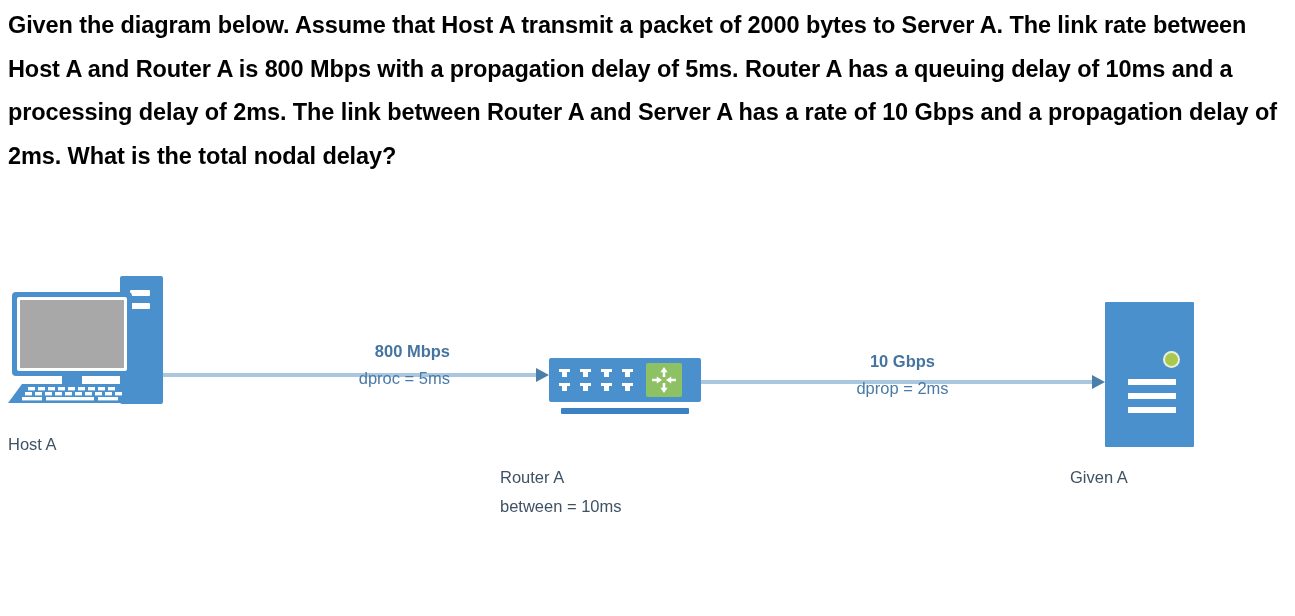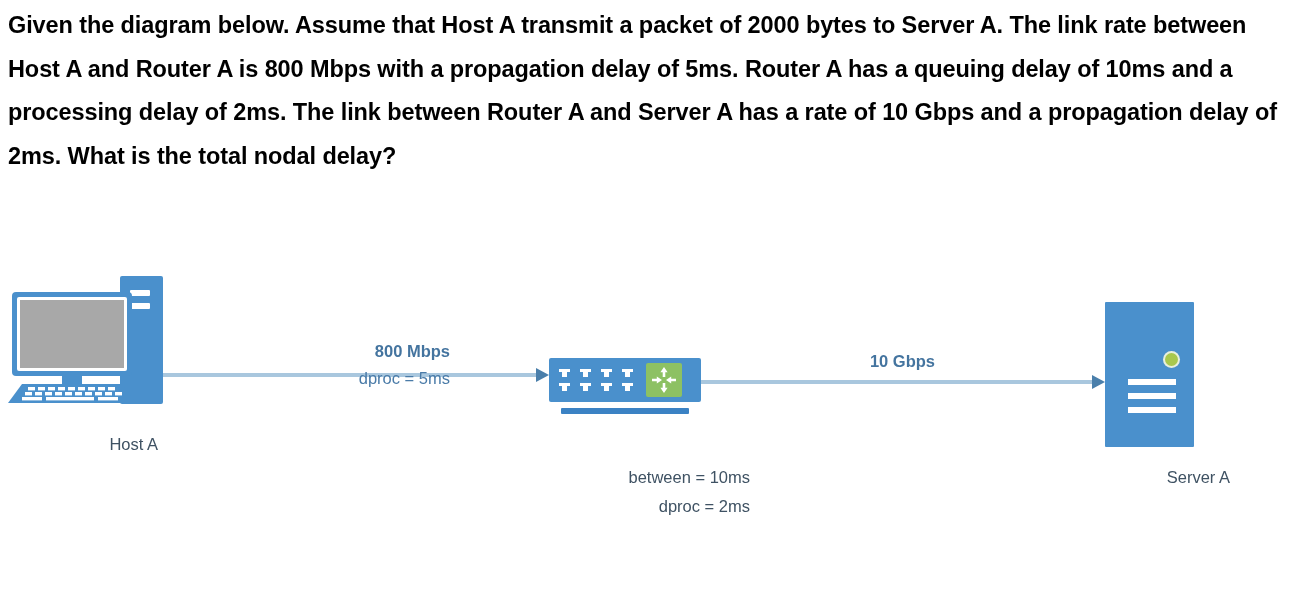--- a/index.html
+++ b/index.html
@@ -35,21 +35,21 @@
   #diagram {
     position: absolute;
     left: 0;
     top: 180px;
     width: 1295px;
     height: 436px;
   }
 
   .node-label {
     position: absolute;
-    text-align: right;
+    text-align: left;
     color: #3f5263;
     font-size: 16.5px;
     line-height: 29px;
     font-family: "Liberation Sans", sans-serif;
     white-space: nowrap;
   }
 
   .link-label {
     position: absolute;
     text-align: center;
@@ -332,37 +332,38 @@
 
             <path d="M20 17 L25.2 20.6 V18.3 H30 V15.7 H25.2 V13.4 Z"></path>
           </g>
         </svg>
       </div>
     </div>
     <div class="router-base"></div>
   </div>
 
   <div class="node-label" style="left:500px; top:283px; width:250px;">
+    <div>Router A</div>
     <div>between = 10ms</div>
-    <div>dproc = 2ms</div>
   </div>
 
   <div class="connector" style="left:701px; top:200px; width:404px; height:4px;">
     <div class="conn-line" style="left:0; width:391px;"></div>
     <div class="conn-head" style="left:391px;"></div>
   </div>
 
   <div class="link-label" style="left:810px; top:168px; width:185px;">
     <span class="rate">10 Gbps</span>
+    <span class="prop">dprop = 2ms</span>
   </div>
 
   <div id="server-a-icon">
     <div class="server-led"></div>
     <div class="server-line l1"></div>
     <div class="server-line l2"></div>
     <div class="server-line l3"></div>
   </div>
 
   <div class="node-label" style="left:1070px; top:283px; width:160px;">
-    <div>Server A</div>
+    <div>Given A</div>
   </div>
 
 </div>
 
 </body></html>

